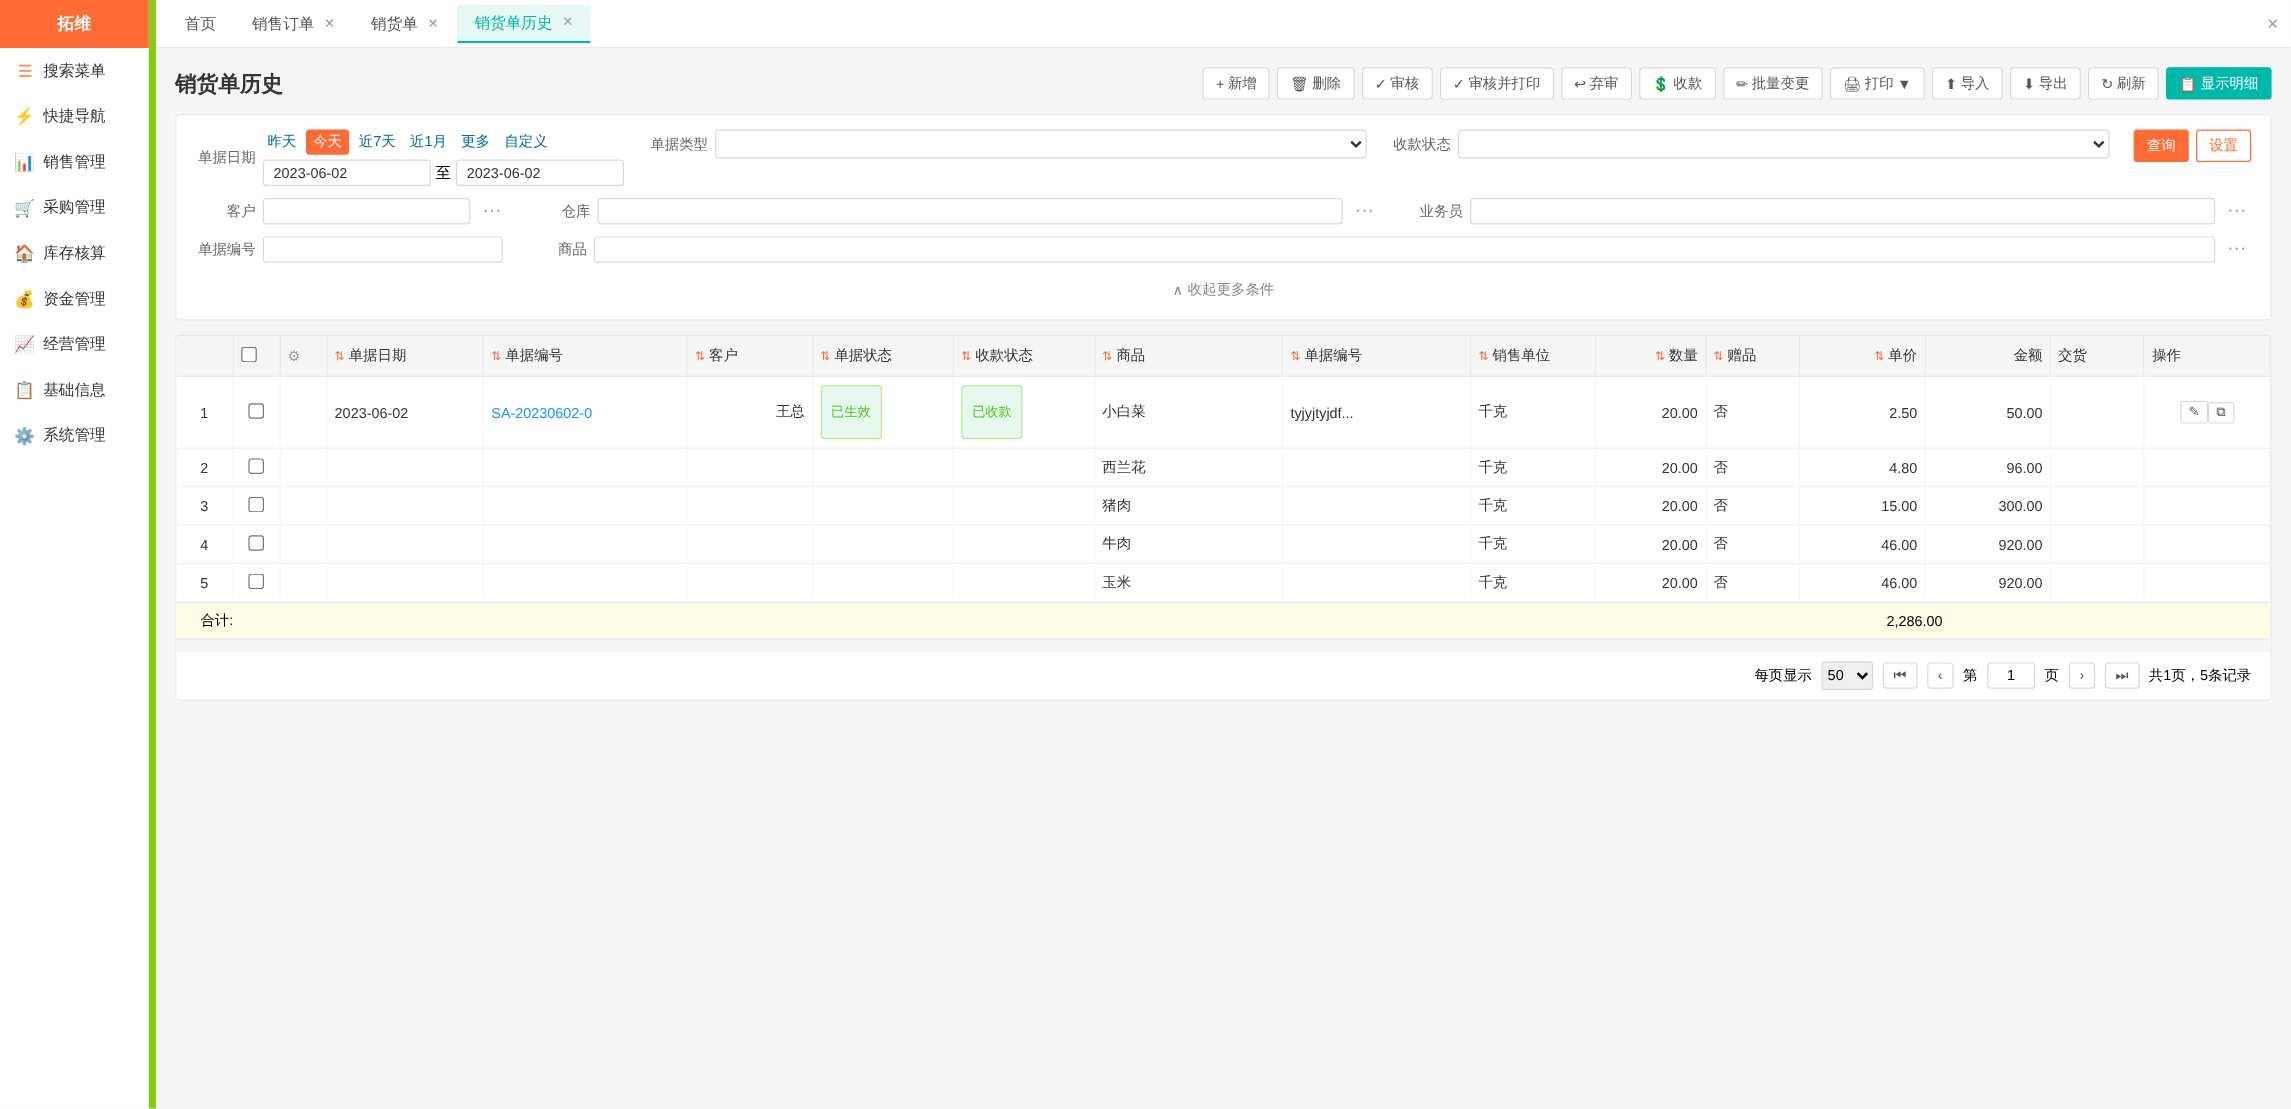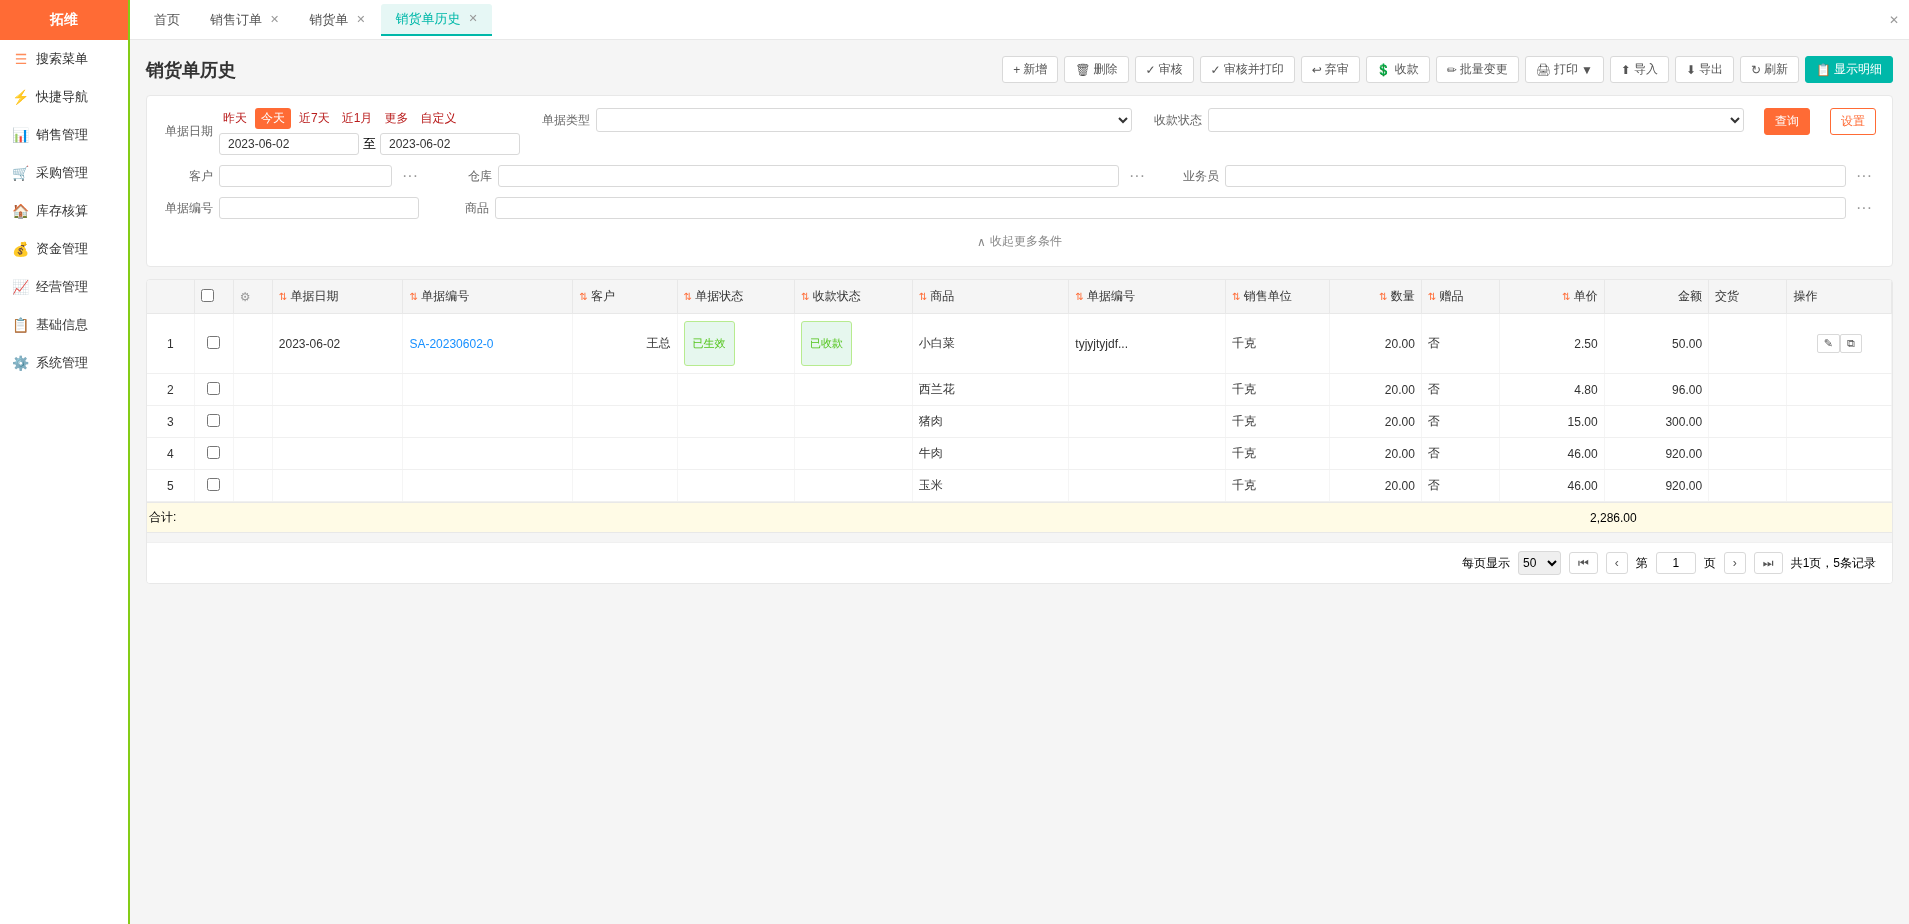--- a/index.html
+++ b/index.html
@@ -1,19 +1,19 @@
 <!DOCTYPE html>
 <html><head>
   <meta charset="utf-8">
   <style>
     * { box-sizing: border-box; margin: 0; padding: 0; }
     body { font-family: 'Microsoft YaHei', Arial, sans-serif; font-size: 13px; background: #f5f5f5; display: flex; height: 924px; overflow: hidden; }
 
     
-    .sidebar { width: 130px; background: #fff; border-right: 2px solid #84cc16; display: flex; flex-direction: column; height: 100%; }
+    .sidebar { width: 130px; background: #fff; border-right: 6px solid #84cc16; display: flex; flex-direction: column; height: 100%; }
     .sidebar-logo { background: #ff6b35; height: 40px; display: flex; align-items: center; justify-content: center; color: #fff; font-size: 14px; font-weight: bold; }
     .sidebar-item { display: flex; align-items: center; padding: 10px 12px; cursor: pointer; color: #333; font-size: 13px; gap: 6px; }
     .sidebar-item .icon { width: 18px; height: 18px; display: flex; align-items: center; justify-content: center; color: #ff8c5a; font-size: 14px; }
 
     
     .main { flex: 1; display: flex; flex-direction: column; overflow: hidden; }
 
     
     .tabbar { background: #fff; border-bottom: 1px solid #e8e8e8; display: flex; align-items: center; height: 40px; padding: 0 10px; gap: 2px; }
     .tab { padding: 6px 14px; font-size: 13px; cursor: pointer; color: #555; border-radius: 3px 3px 0 0; display: flex; align-items: center; gap: 4px; white-space: nowrap; }
@@ -35,40 +35,40 @@
 
     
     .filter-panel { background: #fff; border: 1px solid #e8e8e8; border-radius: 4px; padding: 12px 16px; margin-bottom: 12px; }
     .filter-row { display: flex; align-items: center; gap: 20px; margin-bottom: 10px; flex-wrap: wrap; }
     .filter-item { display: flex; align-items: center; gap: 6px; }
     .filter-label { color: #666; font-size: 12px; white-space: nowrap; min-width: 50px; text-align: right; }
     .filter-input { border: 1px solid #d9d9d9; border-radius: 3px; padding: 3px 8px; font-size: 12px; color: #333; min-width: 140px; }
     .filter-select { border: 1px solid #d9d9d9; border-radius: 3px; padding: 3px 8px; font-size: 12px; color: #333; min-width: 200px; background: #fff; cursor: pointer; }
     .date-range { display: flex; align-items: center; gap: 4px; }
     .date-shortcut { display: flex; gap: 4px; margin-bottom: 4px; }
-    .date-btn { font-size: 12px; color: #b91c1c; cursor: pointer; padding: 2px 4px; }
+    .date-btn { font-size: 12px; color: #0369a1; cursor: pointer; padding: 2px 4px; }
     .date-btn.active { color: #fff; background: #ff6b35; border-radius: 3px; padding: 2px 6px; }
     .filter-dots { color: #999; cursor: pointer; font-size: 16px; padding: 0 4px; }
     .collapse-btn { text-align: center; padding: 4px; cursor: pointer; color: #888; font-size: 12px; display: flex; align-items: center; justify-content: center; gap: 4px; }
 
     
     .table-wrapper { background: #fff; border: 1px solid #e8e8e8; border-radius: 4px; overflow: hidden; }
     .data-table { width: 100%; border-collapse: collapse; font-size: 12px; }
     .data-table th { background: #f5f5f5; border-bottom: 1px solid #e8e8e8; border-right: 1px solid #e8e8e8; padding: 8px 6px; text-align: left; color: #333; font-weight: normal; white-space: nowrap; }
     .data-table td { border-bottom: 1px solid #f0f0f0; border-right: 1px solid #f5f5f5; padding: 7px 6px; color: #333; white-space: nowrap; }
     .data-table .col-sort { cursor: pointer; user-select: none; }
     .sort-icon { color: #ff6b35; font-size: 10px; }
     .status-badge { display: inline-block; padding: 14px 8px; border-radius: 3px; font-size: 11px; }
     .status-active { background: #e6f7ee; color: #52c41a; border: 1px solid #b7eb8f; }
     .status-paid { background: #e6f7ee; color: #52c41a; border: 1px solid #b7eb8f; }
     .action-btn { padding: 2px 6px; border: 1px solid #d9d9d9; border-radius: 2px; background: #fff; cursor: pointer; font-size: 11px; color: #555; }
     .settings-icon { color: #999; cursor: pointer; }
     
     
-    .table-footer { background: #fffbe6; border-top: 1px solid #e8e8e8; padding: 6px 2px; display: flex; align-items: center; font-size: 12px; }
+    .table-footer { background: #fffbe6; border-top: 1px solid #e8e8e8; padding: 6px 20px; display: flex; align-items: center; font-size: 12px; }
     
     
     .pagination { display: flex; align-items: center; justify-content: flex-end; padding: 8px 16px; background: #fff; border-top: 1px solid #f0f0f0; gap: 8px; font-size: 12px; }
     .page-btn { padding: 3px 8px; border: 1px solid #d9d9d9; border-radius: 3px; cursor: pointer; background: #fff; color: #555; font-size: 12px; }
     .page-btn:disabled { color: #ccc; cursor: not-allowed; }
     .page-input { width: 40px; border: 1px solid #d9d9d9; border-radius: 3px; padding: 3px 4px; text-align: center; font-size: 12px; }
     .per-page-select { border: 1px solid #d9d9d9; border-radius: 3px; padding: 3px 0; font-size: 12px; }
 
     
     input[type=checkbox] { cursor: pointer; }
@@ -246,21 +246,21 @@
           <select class="filter-select" style="flex:1;min-width:200px">
             <option value=""></option>
           </select>
         </div>
         <div class="filter-item" style="flex:1">
           <span class="filter-label">收款状态</span>
           <select class="filter-select" style="flex:1;min-width:200px">
             <option value=""></option>
           </select>
         </div>
-        <div style="display:flex;gap:20px;">
+        <div style="display:flex;gap:6px;">
           <button class="btn btn-primary">查询</button>
           <button class="btn" style="color:#ff6b35;border-color:#ff6b35">设置</button>
         </div>
       </div>
 
       <div class="filter-row">
         <div class="filter-item">
           <span class="filter-label">客户</span>
           <input type="text" class="filter-input" style="">
           <span class="filter-dots">···</span>

